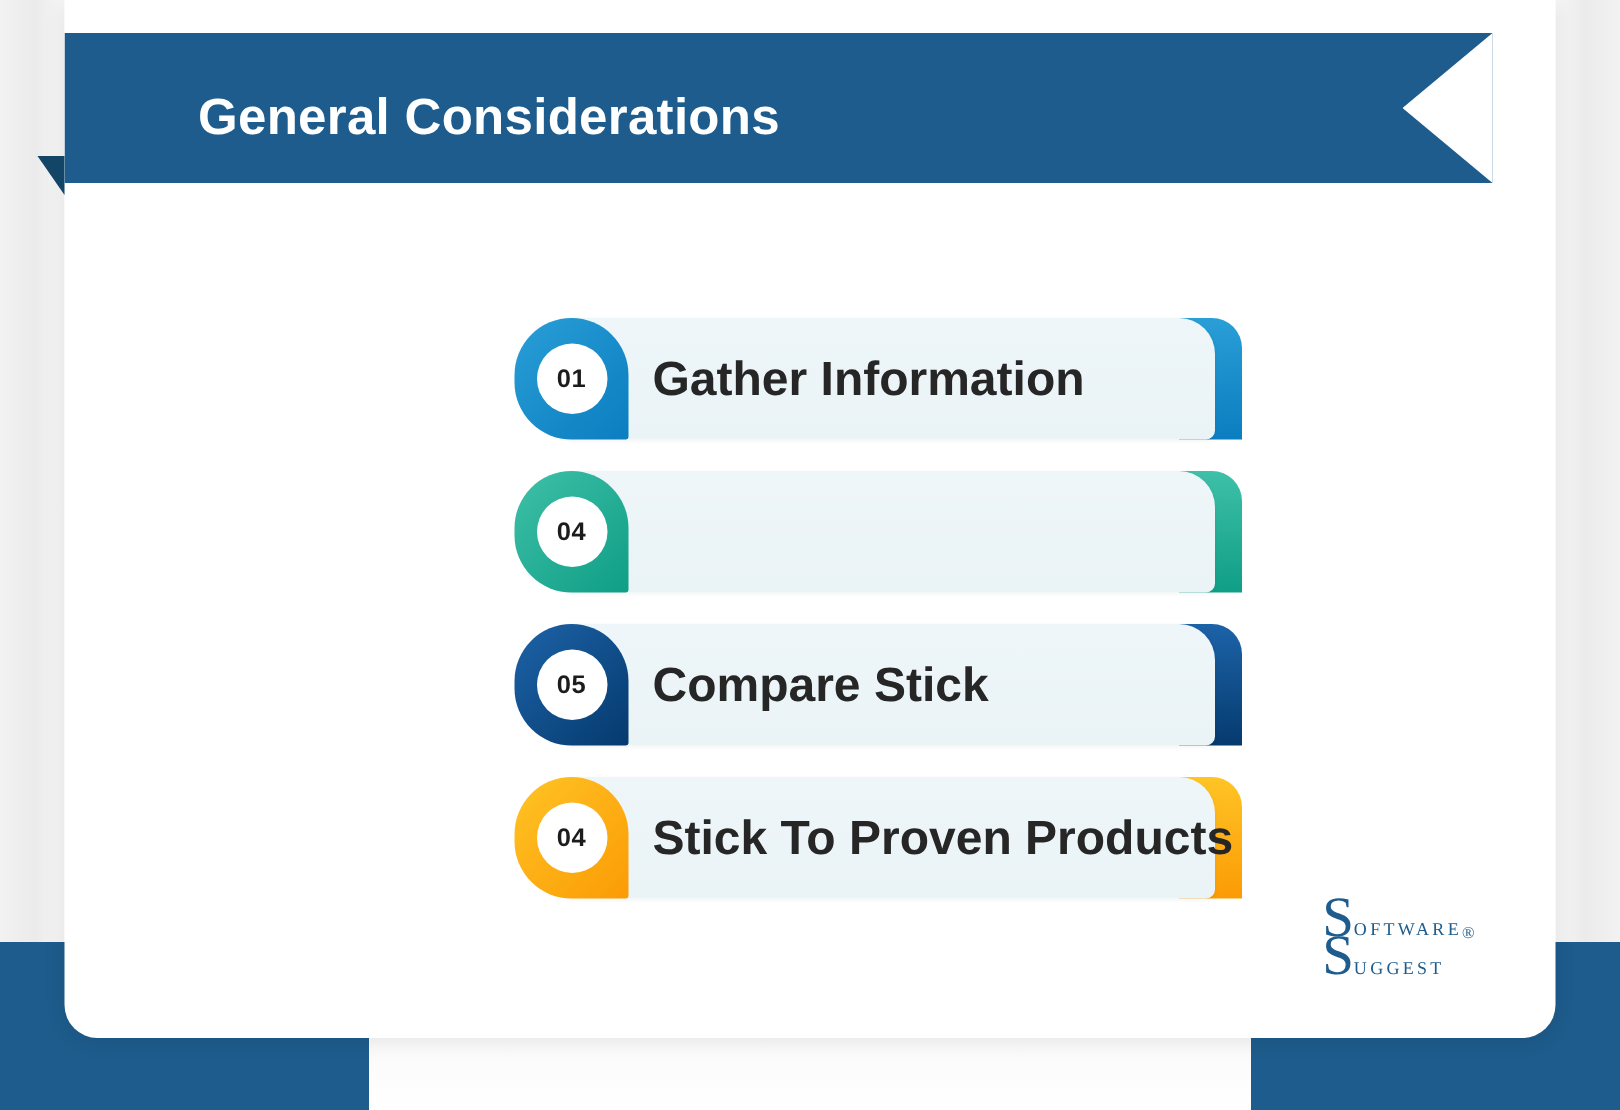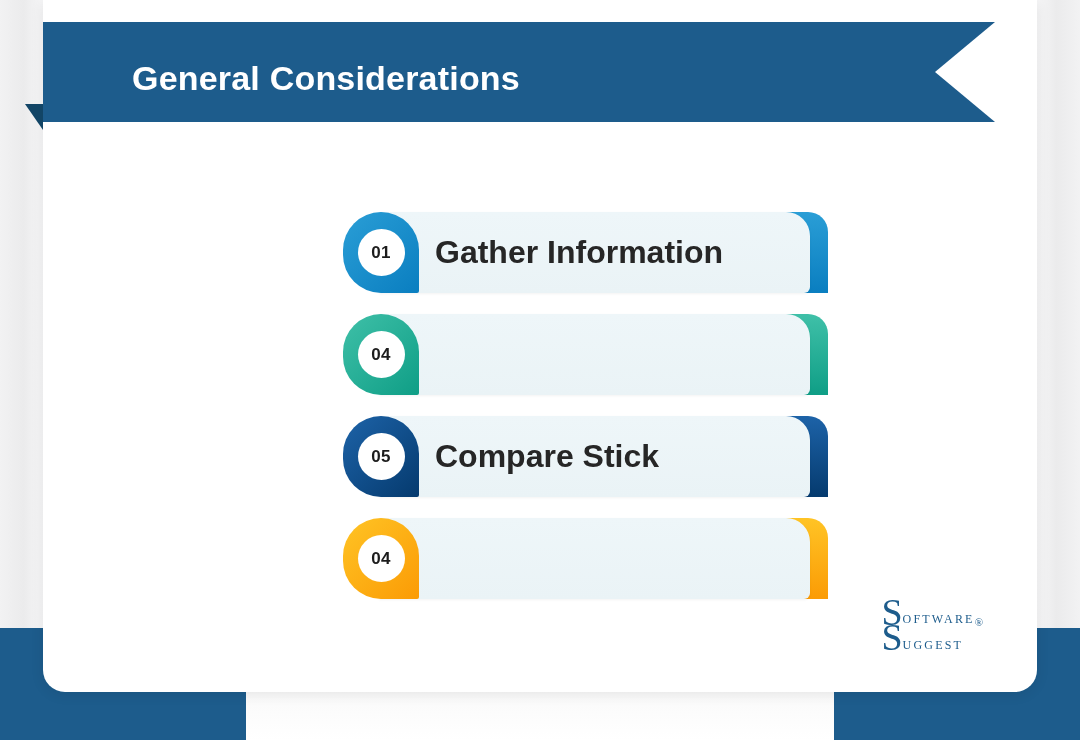--- a/index.html
+++ b/index.html
@@ -201,20 +201,21 @@
         </div>
         <div class="step-label">Compare Stick</div>
       </div>
 
       <div class="step">
         <div class="step-cap" style="background: linear-gradient(rgb(255, 196, 37) 0%, rgb(251, 155, 5) 100%);"></div>
         <div class="step-body"></div>
         <div class="step-badge" style="background: linear-gradient(135deg, rgb(255, 196, 37) 0%, rgb(251, 155, 5) 100%);">
           <div class="step-num">04</div>
         </div>
+        <div class="step-label">Stick To Proven Products</div>
       </div>
 
     </div>
 
     <div class="logo" style="color: rgb(29, 92, 140);">
       <div class="logo-row">
         <span class="logo-cap">S</span>
         <span class="logo-rest">oftware</span>
         <span class="logo-reg">®</span>
       </div>

